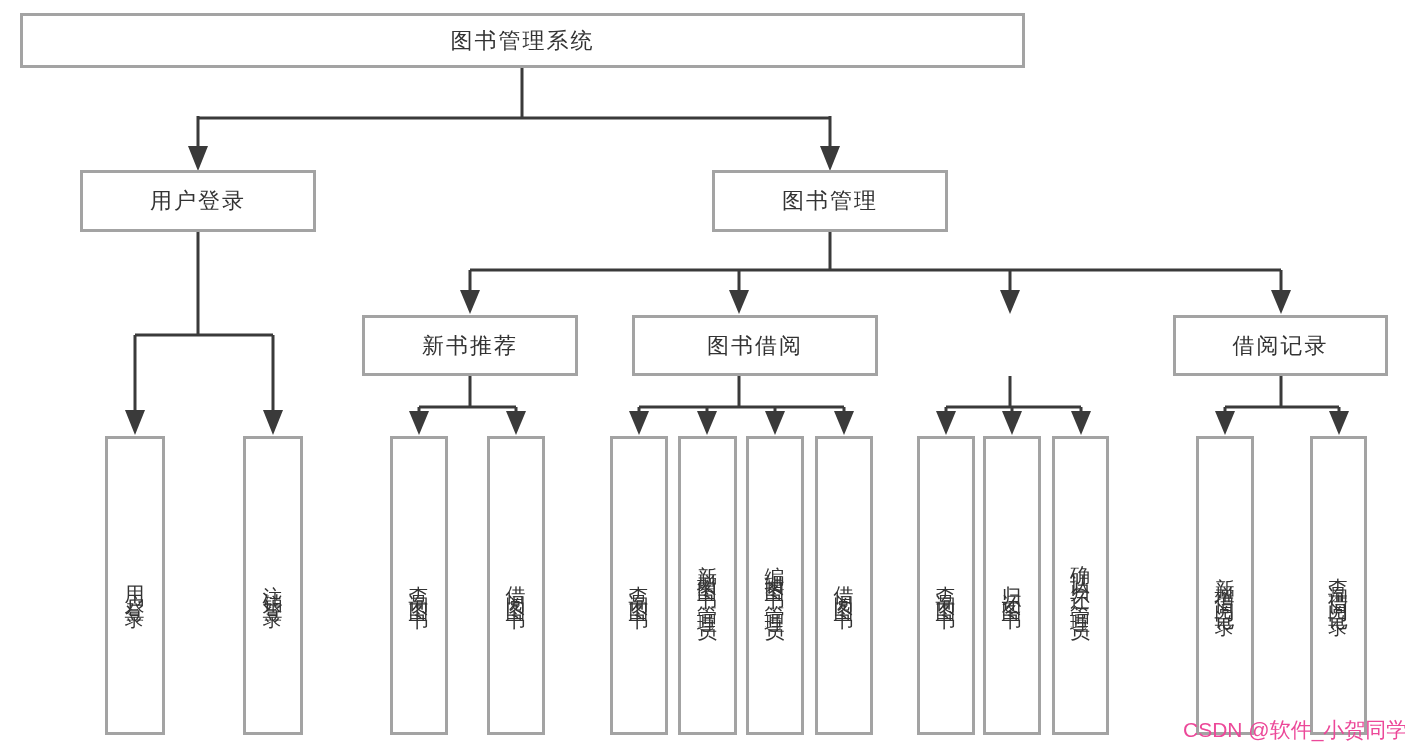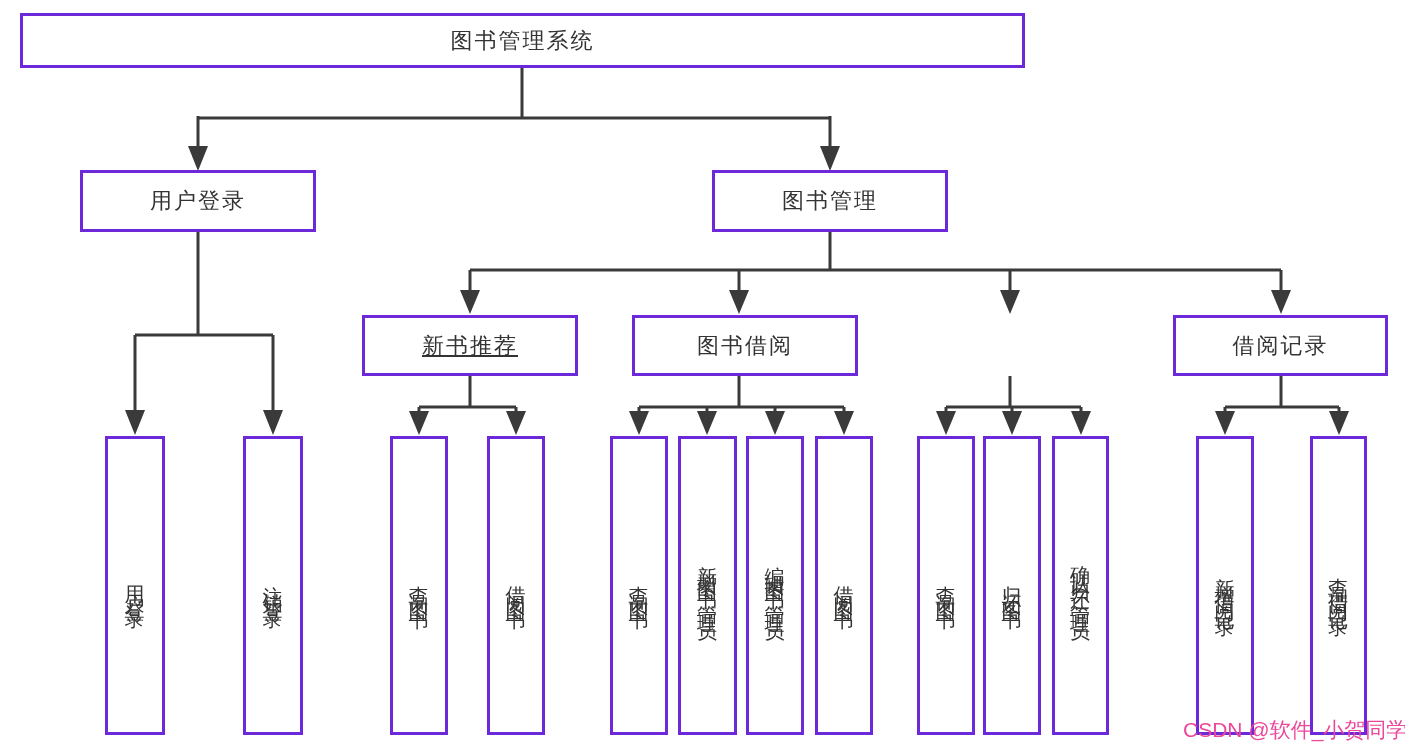--- a/index.html
+++ b/index.html
@@ -18,21 +18,21 @@
   svg.connectors {
     position: absolute;
     left: 0;
     top: 0;
     width: 1405px;
     height: 747px;
   }
   .box {
     position: absolute;
     box-sizing: border-box;
-    border: 3px solid #6d28d9;
+    border: 3px solid #a3a3a3;
     background: #ffffff;
     display: flex;
     align-items: center;
     justify-content: center;
     color: #333333;
   }
   .hlabel {
     font-size: 22px;
     letter-spacing: 2px;
     white-space: nowrap;
@@ -42,22 +42,22 @@
     text-orientation: mixed;
     font-size: 20px;
     letter-spacing: 8px;
     line-height: 1;
     white-space: nowrap;
   }
   
   .root           { left: 20px;   top: 13px;  width: 1005px; height: 55px; }
   .n-user-login   { left: 80px;   top: 170px; width: 236px;  height: 62px; }
   .n-book-mgmt    { left: 712px;  top: 170px; width: 236px;  height: 62px; }
-  .n-new-book     { left: 362px;  top: 315px; width: 216px;  height: 61px; text-decoration: underline; }
-  .n-book-borrow  { left: 632px;  top: 315px; width: 226px;  height: 61px; }
+  .n-new-book     { left: 362px;  top: 315px; width: 216px;  height: 61px; }
+  .n-book-borrow  { left: 632px;  top: 315px; width: 246px;  height: 61px; }
   .n-cur-borrow   { left: 902px;  top: 315px; width: 216px;  height: 61px; }
   .n-borrow-rec   { left: 1173px; top: 315px; width: 215px;  height: 61px; }
   .leaf           { top: 436px; height: 299px; }
   .l1  { left: 105px;  width: 60px; }
   .l2  { left: 243px;  width: 60px; }
   .l3  { left: 390px;  width: 58px; }
   .l4  { left: 487px;  width: 58px; }
   .l5  { left: 610px;  width: 58px; }
   .l6  { left: 678px;  width: 59px; }
   .l7  { left: 746px;  width: 58px; }

